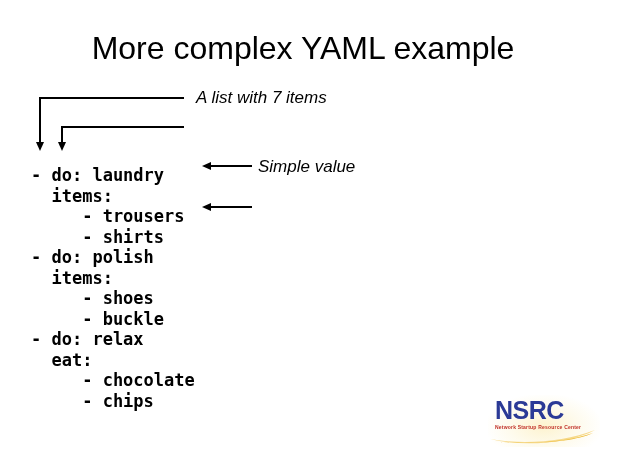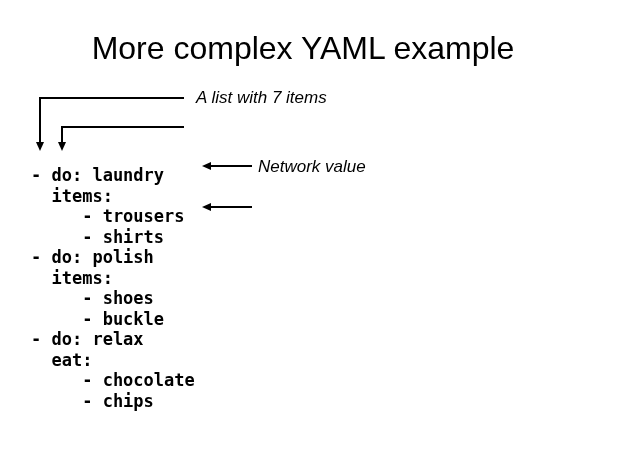--- a/index.html
+++ b/index.html
@@ -130,20 +130,28 @@
   items:
      - shoes
      - buckle
 - do: relax
   eat:
      - chocolate
      - chips</pre>
 
   <div class="arrowhead-left" style="left:202px; top:161.5px;"></div>
   <div class="hline" style="left:210px; top:165px; width:42px; height:1.5px;"></div>
-  <div class="callout" style="left:258px; top:157px;">Network value</div>
+  <div class="callout" style="left:258px; top:157px;">Simple value</div>
 
   <div class="arrowhead-left" style="left:202px; top:202.5px;"></div>
   <div class="hline" style="left:210px; top:206px; width:42px; height:1.5px;"></div>
 
 
+  <div class="nsrc-logo">
+    <div class="nsrc-name">NSRC</div>
+    <div class="nsrc-tagline">Network Startup Resource Center</div>
+    <svg class="nsrc-swoosh" width="106" height="16" viewBox="0 0 106 16">
+      <path d="M0,9 C 34,15 74,12 105,0 C 80,14 30,17 0,9 Z" fill="#f6d98a"></path>
+      <path d="M2,11 C 40,16 80,11 103,3 C 82,13 34,15 2,11 Z" fill="#edb92e"></path>
+    </svg>
+  </div>
 
 </div>
 
 </body></html>

